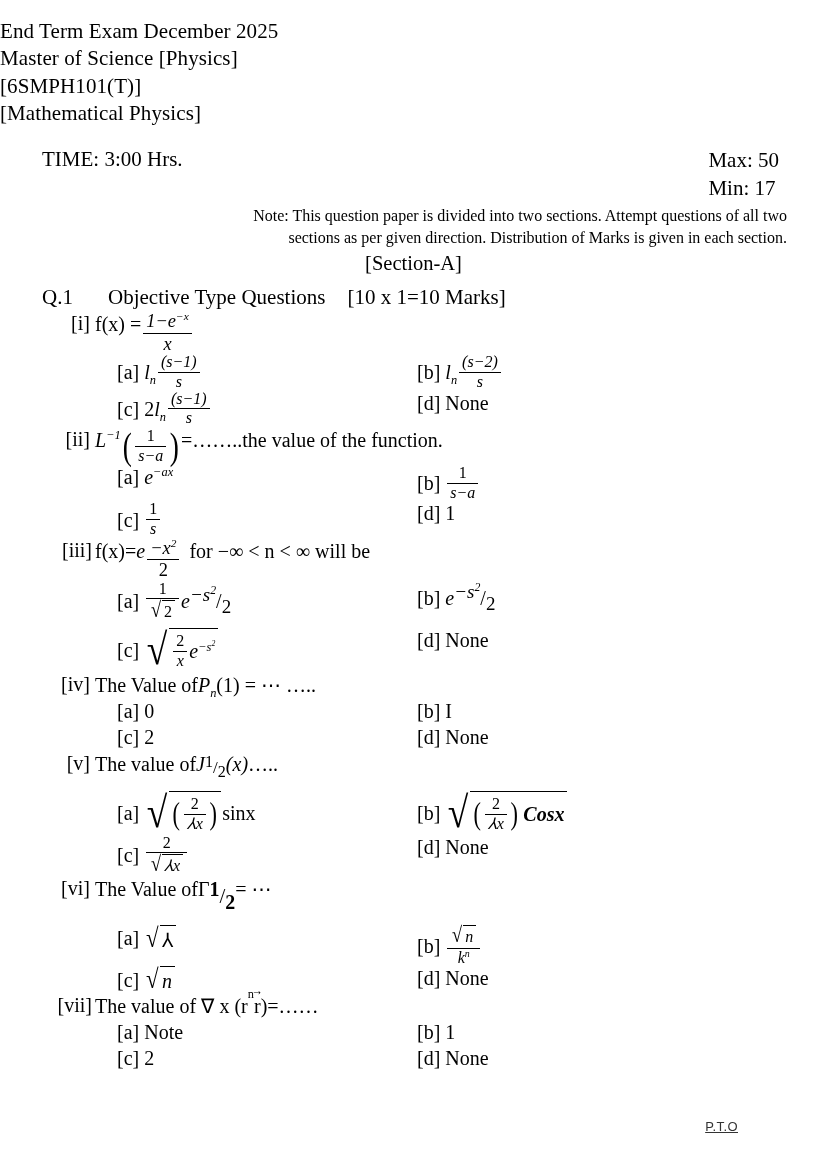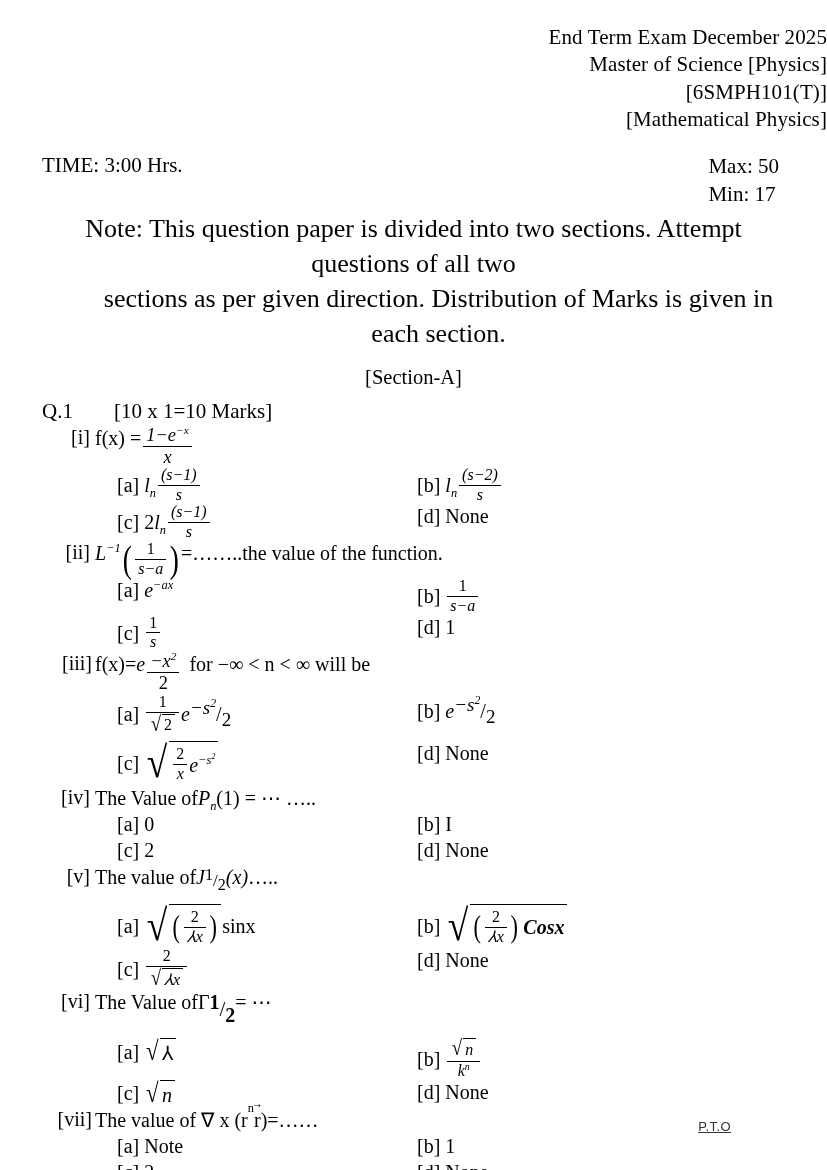--- a/index.html
+++ b/index.html
@@ -18,22 +18,22 @@
   .page {
     position: relative;
     width: 827px;
     height: 1170px;
     padding: 0;
     box-sizing: border-box;
   }
 
   
   .header {
-    text-align: right;
-    padding-top: 24px;
+    text-align: left;
+    padding-top: 18px;
     line-height: 1.30;
   }
   .header-line {
     font-size: 21px;
     letter-spacing: 0.1px;
   }
 
   
   .meta-row {
     position: relative;
@@ -51,42 +51,42 @@
     position: absolute;
     right: 48px;
     top: 0;
     text-align: left;
     font-size: 21px;
     line-height: 1.32;
   }
 
   
   .note {
-    margin: 6px 40px 14px 40px;
-    font-size: 26px;
+    margin: 6px 40px 4px 40px;
+    font-size: 16px;
     line-height: 1.35;
-    text-align: center;
+    text-align: right;
   }
   .note-indent {
     display: block;
     padding-left: 50px;
   }
   .section-label {
     text-align: center;
     font-size: 20.5px;
     margin-top: 1px;
   }
 
   
   .q-head {
     margin: 10px 0 0 0;
     padding-left: 42px;
     font-size: 21px;
     display: flex;
-    gap: 28px;
+    gap: 22px;
   }
   .q-num { min-width: 44px; }
 
   .items { margin-top: 2px; }
 
   .item {
     position: relative;
     padding-left: 95px;
     font-size: 20px;
     margin-bottom: 1px;
@@ -204,21 +204,21 @@
     left: 50%;
     transform: translateX(-50%) scaleX(0.8);
     top: -0.72em;
     font-size: 0.70em;
     line-height: 1;
   }
 
   
   .footer {
     position: absolute;
-    right: 96px;
+    right: 89px;
     bottom: 36px;
     font-family: "Liberation Sans", sans-serif;
     font-size: 13px;
     color: #333333;
     letter-spacing: 0.4px;
     text-decoration: underline;
   }
 </style>
 </head>
 <body>
@@ -241,20 +241,21 @@
   </div>
 
   <div class="note">
     <span>Note: This question paper is divided into two sections. Attempt questions of all two</span>
     <span class="note-indent">sections as per given direction. Distribution of Marks is given in each section.</span>
   </div>
   <div class="section-label">[Section-A]</div>
 
   <div class="q-head">
     <span class="q-num">Q.1</span>
+    <span>Objective Type Questions</span>
     <span>[10 x 1=10 Marks]</span>
   </div>
 
   <div class="items">
 
     <div class="item">
       <span class="item-label">[i]</span>
       <div class="stem">
         <span>f(x) =</span>
         <span class="frac big">

